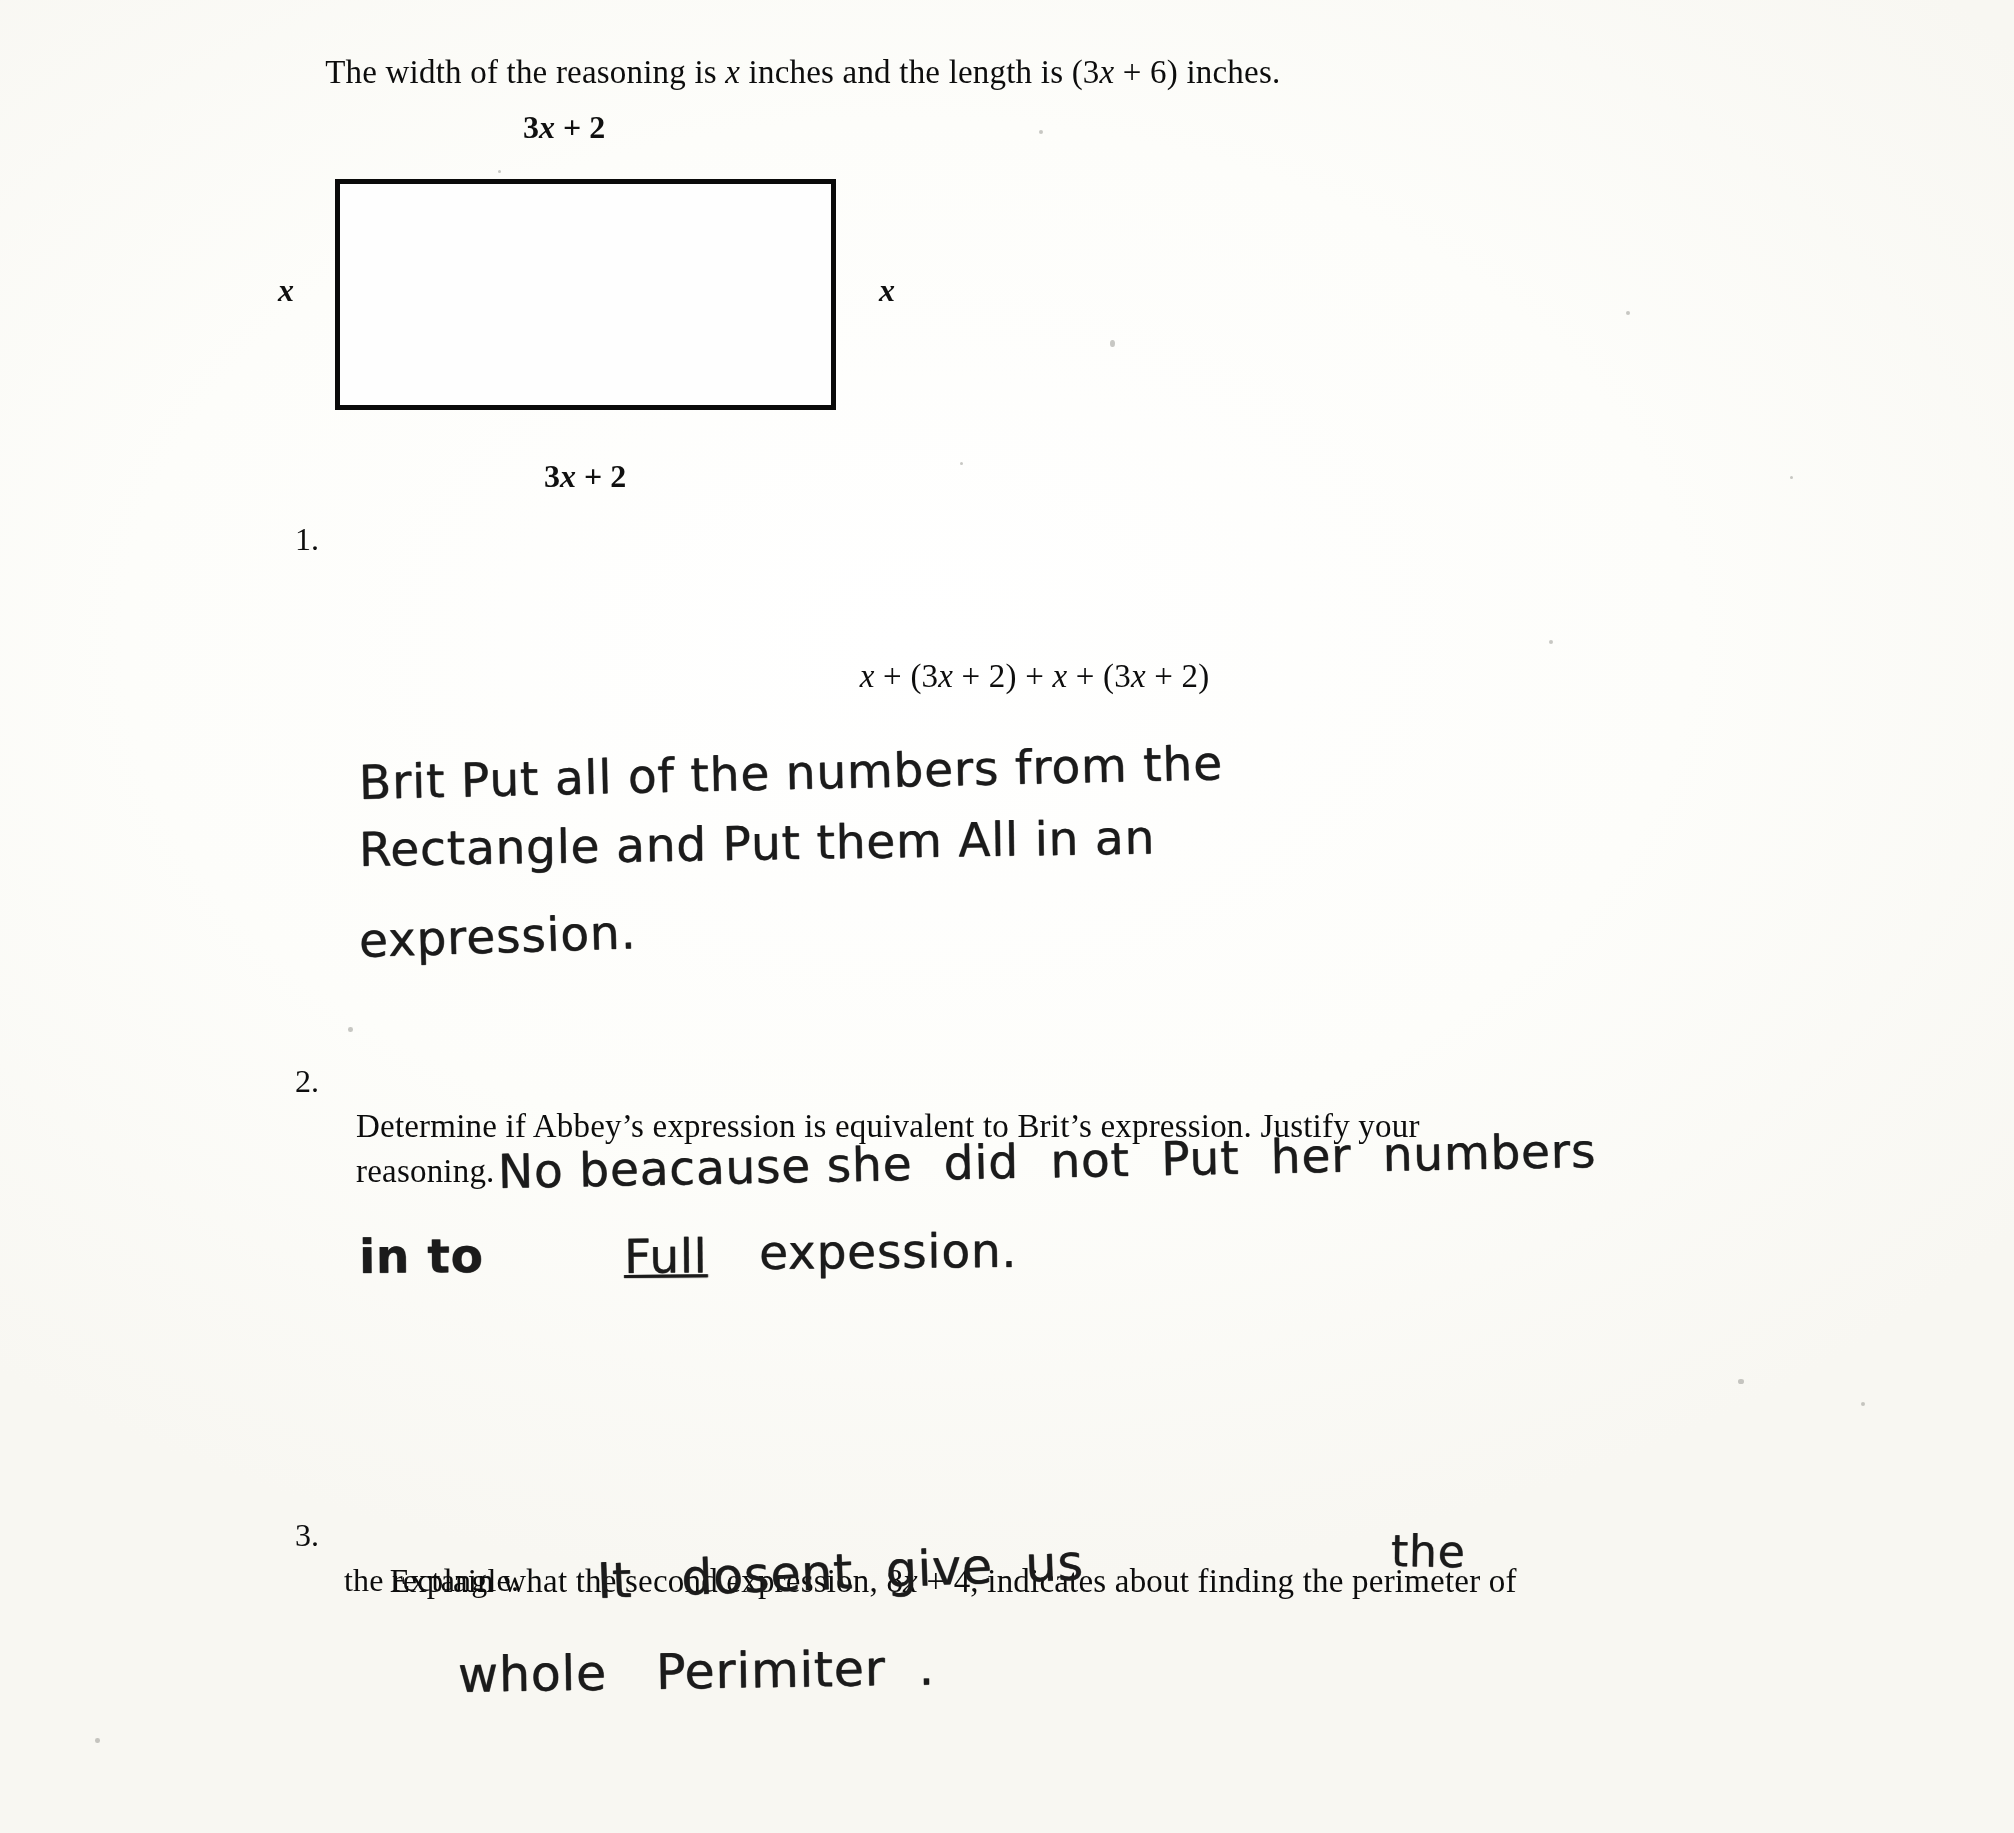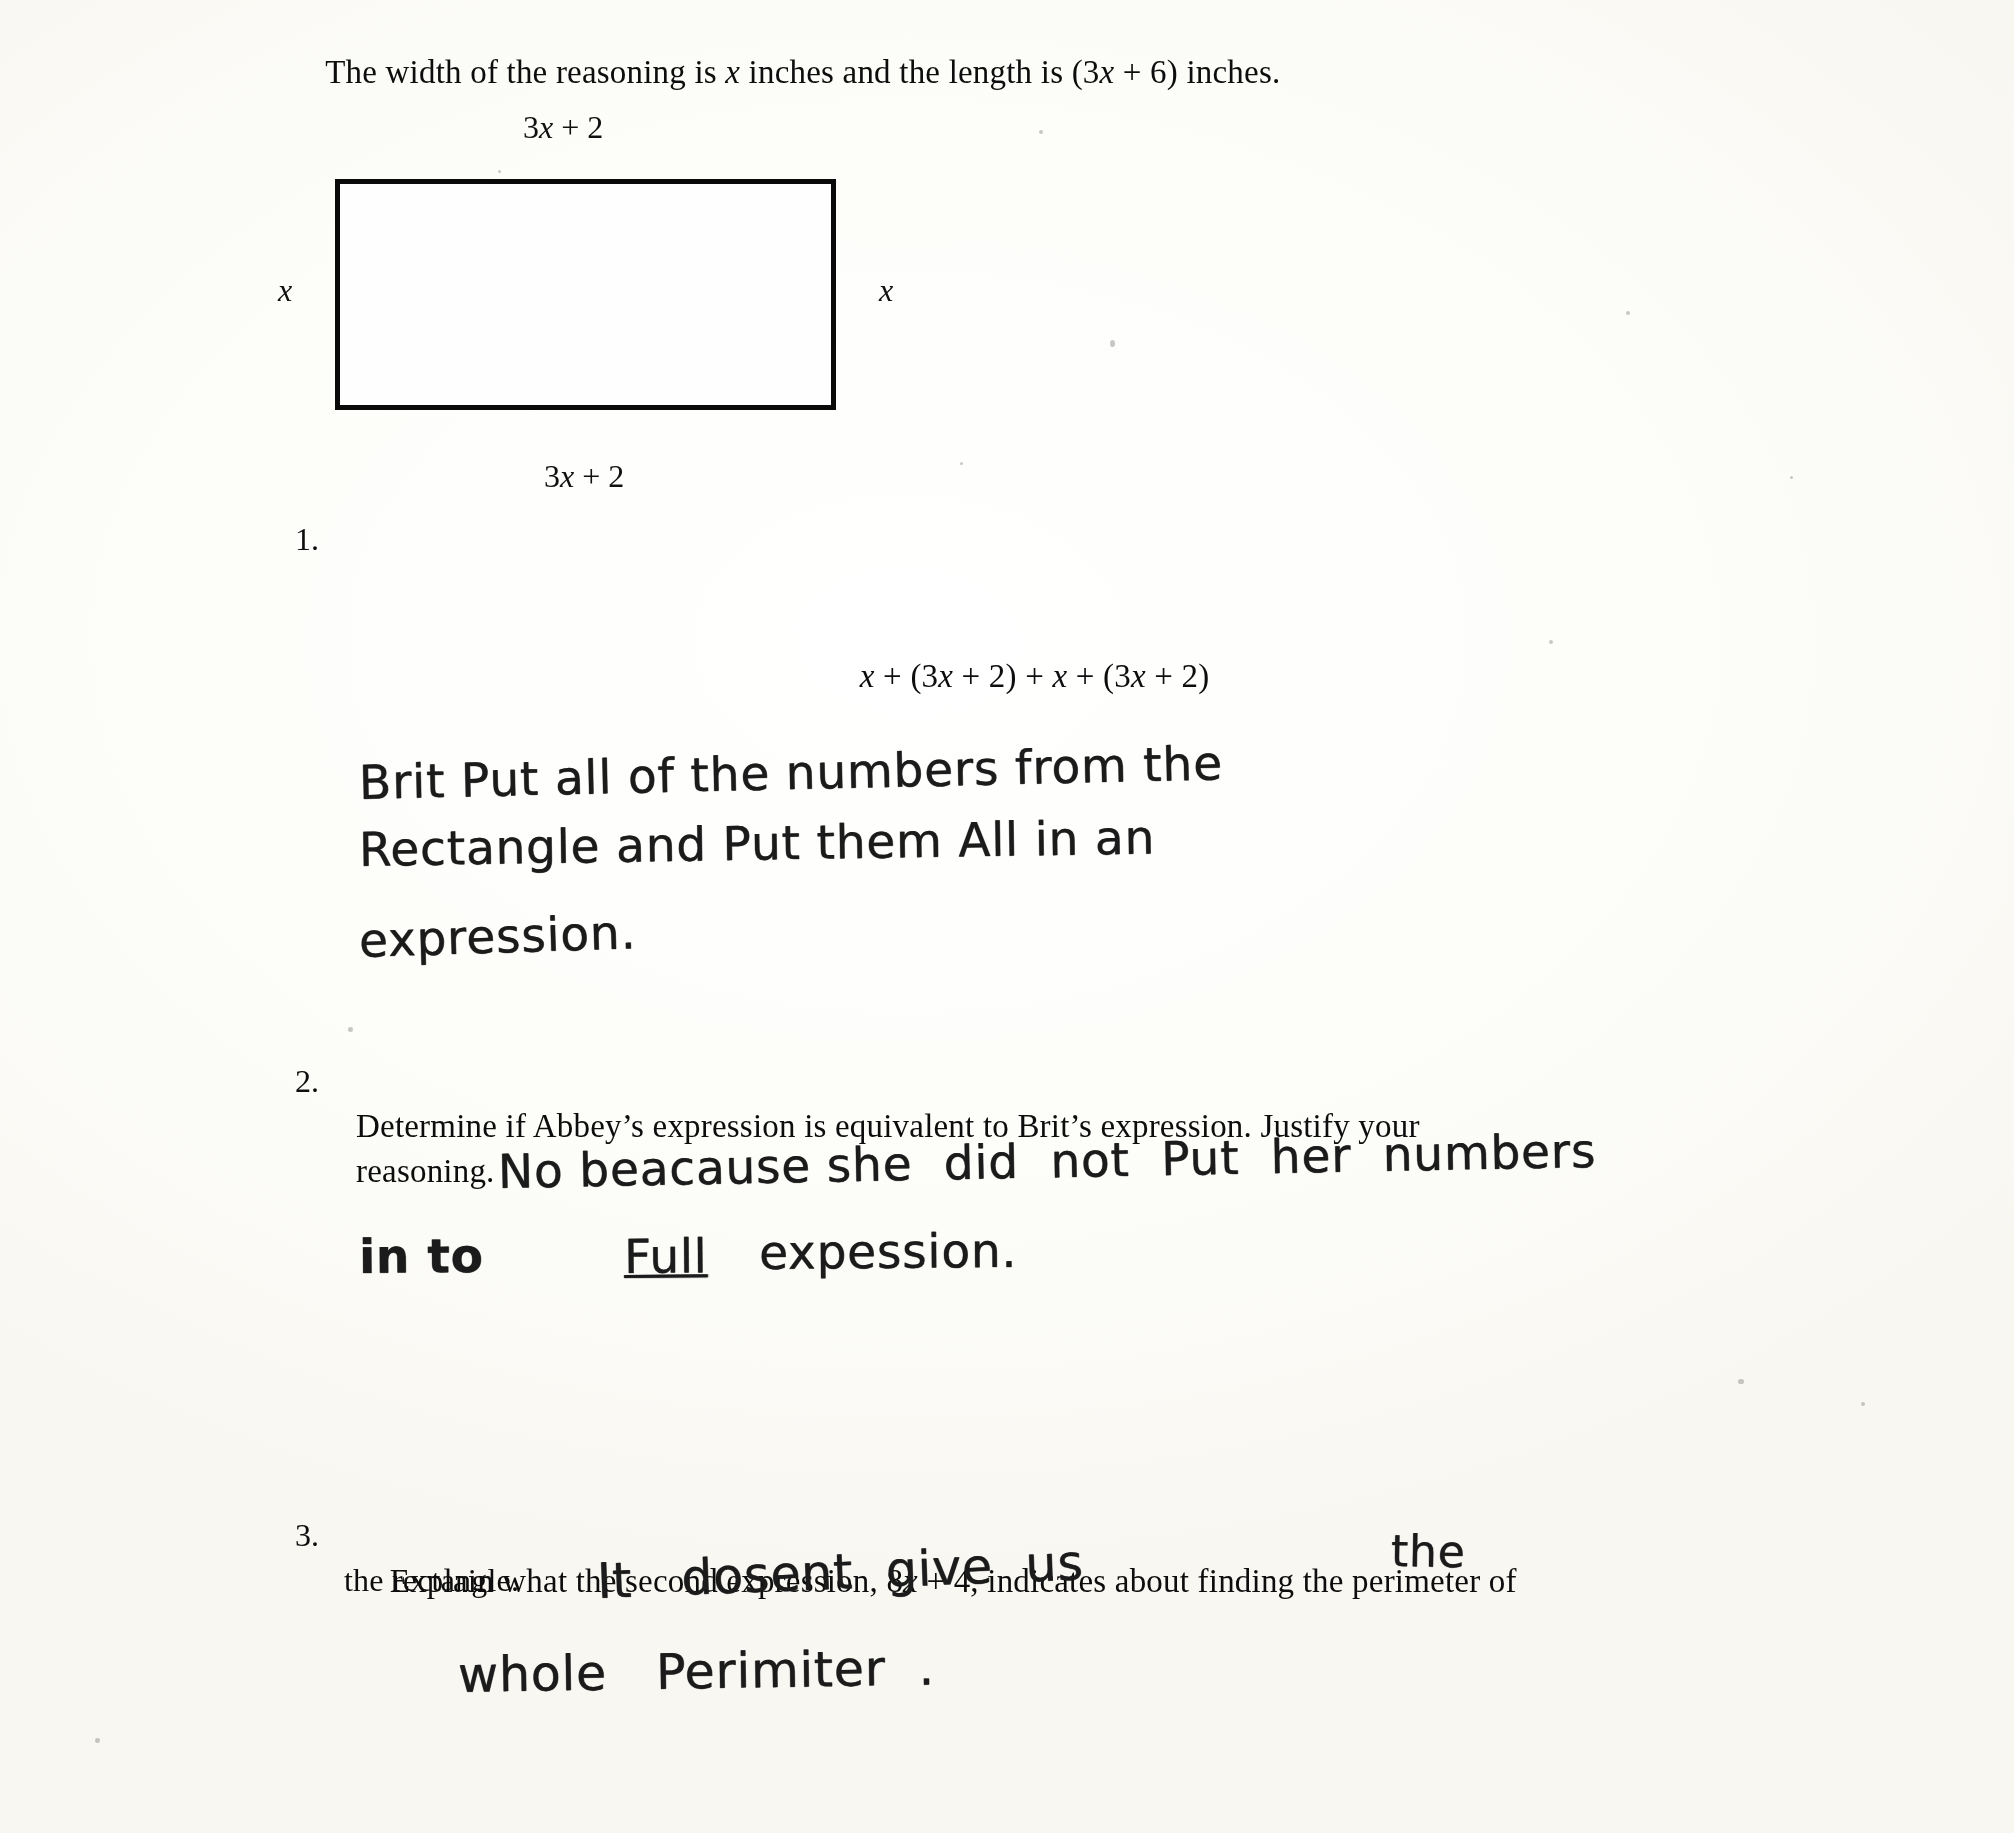--- a/index.html
+++ b/index.html
@@ -51,20 +51,21 @@
     background: #fefefe;
     box-sizing: border-box;
   }
 
   .dim-label {
     position: absolute;
     font-family: "Liberation Serif", "DejaVu Serif", serif;
     font-size: 32px;
     font-style: italic;
     color: #101010;
+    font-weight: bold;
   }
   .dim-label .it { font-style: italic; }
   .dim-label .rm { font-style: normal; }
 
   
   .hand {
     position: absolute;
     font-family: "DejaVu Sans", sans-serif;
     color: #1b1b1b;
     white-space: pre;

